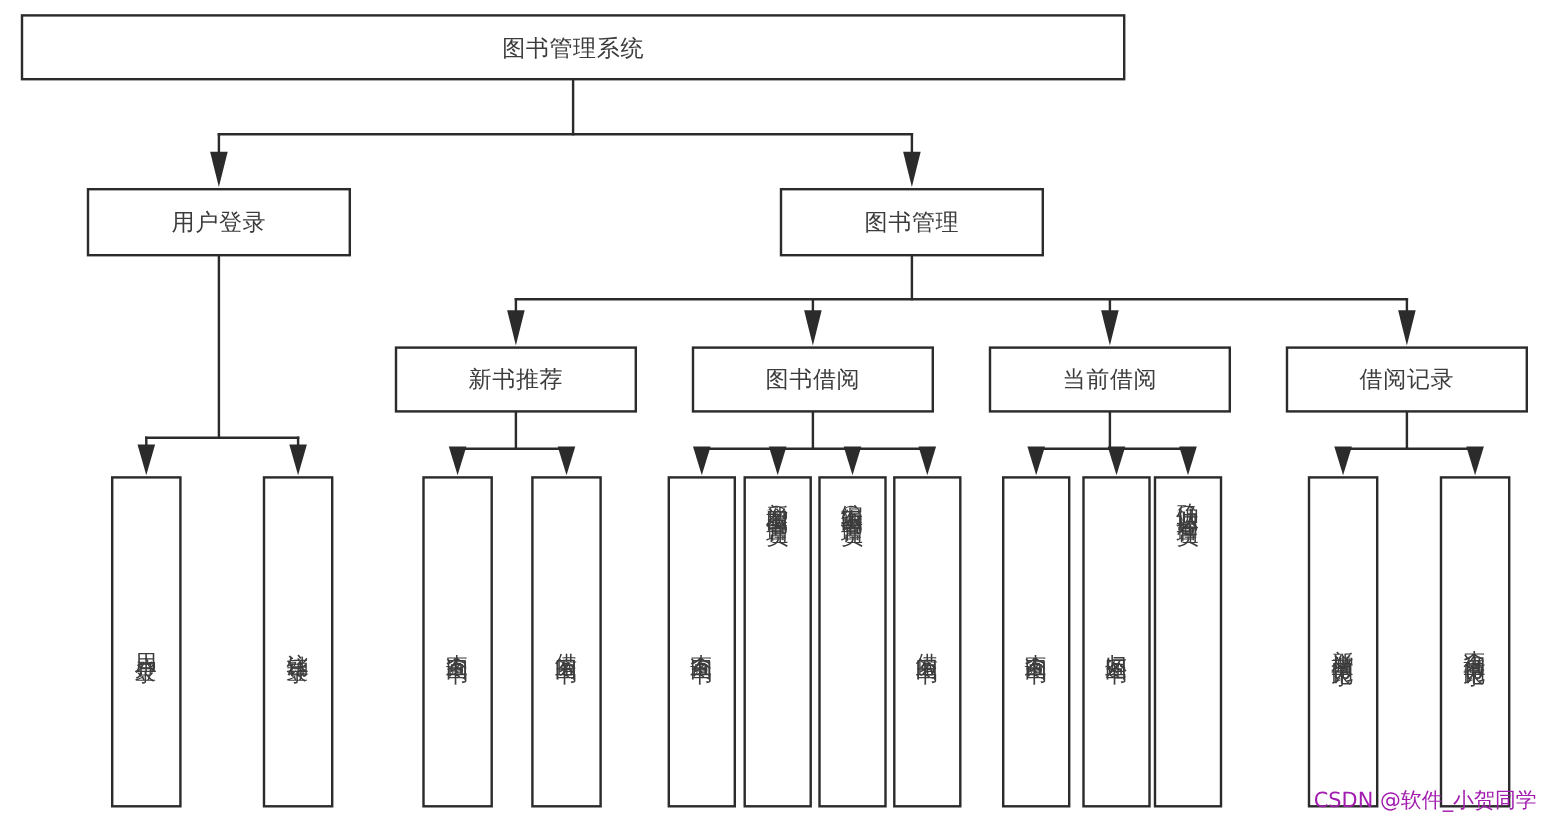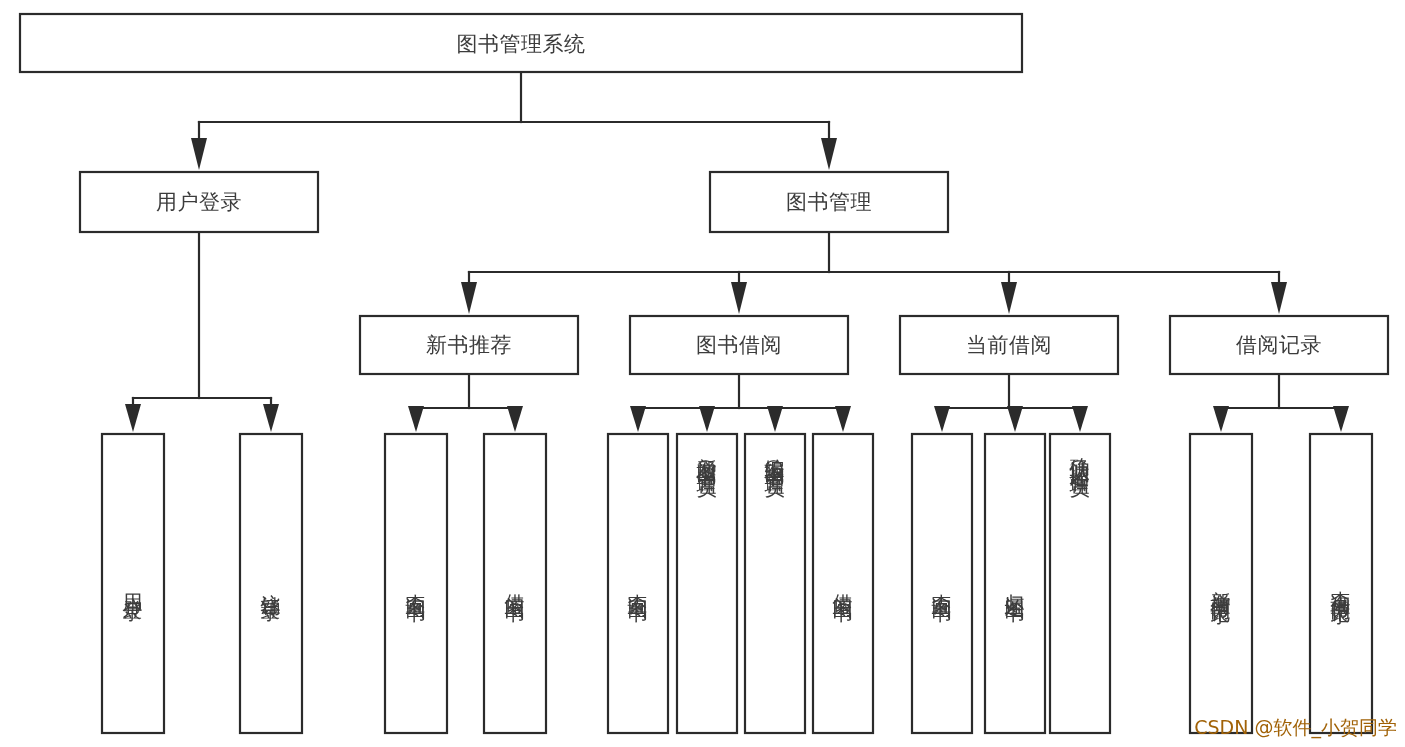--- a/index.html
+++ b/index.html
@@ -66,21 +66,21 @@
     align-items: center;
     justify-content: center;
     pointer-events: none;
   }
   #watermark {
     position: absolute;
     right: 8px;
     bottom: 6px;
     font-family: "DejaVu Sans", "Liberation Sans", sans-serif;
     font-size: 19px;
-    color: #a16207;
+    color: #a21caf;
     white-space: nowrap;
     user-select: none;
   }
 </style>
 </head>
 <body>
 
 <div id="diagram-root">
 
   <svg id="tree-svg" viewBox="0 0 1405 747">

